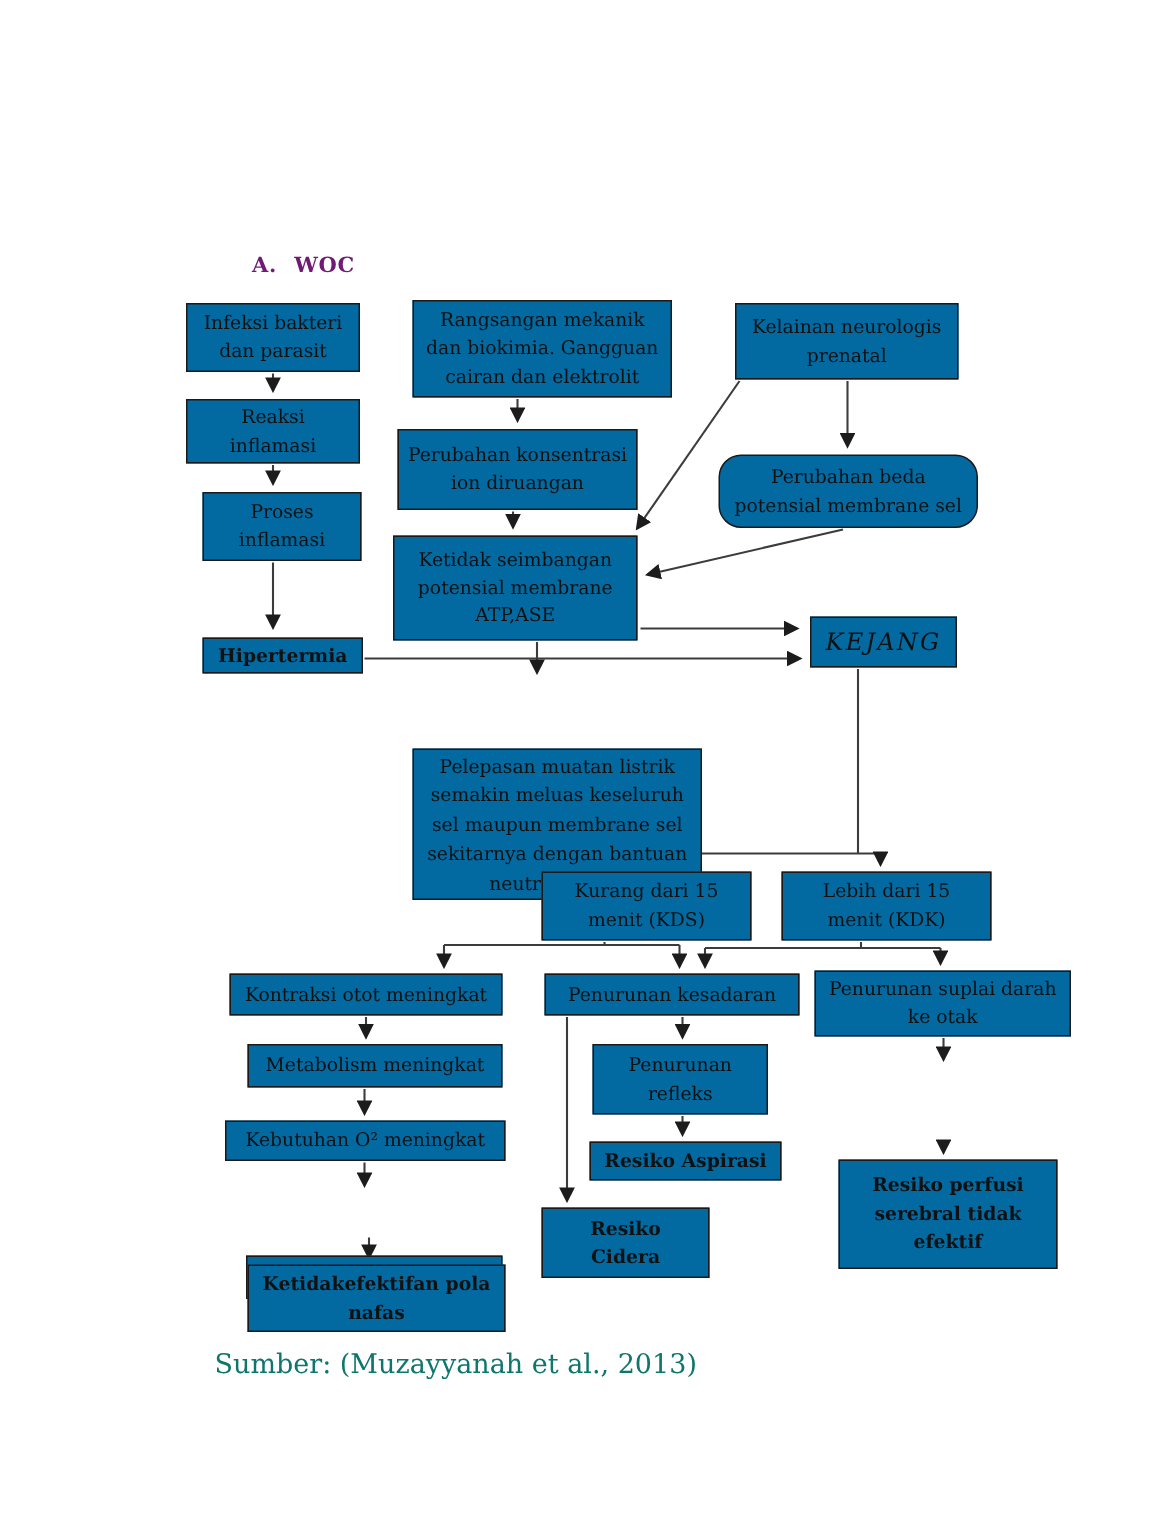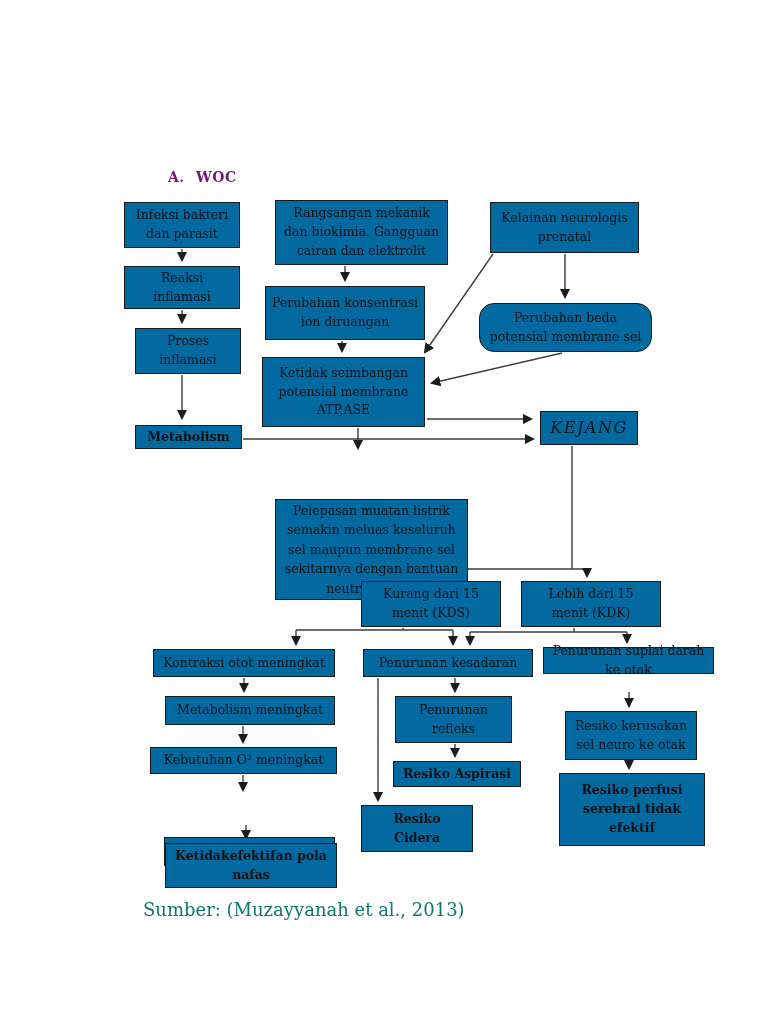--- a/index.html
+++ b/index.html
@@ -41,21 +41,21 @@
   #n-kdk{left:521px;top:581px;width:140px;height:46px;}
   #n-kontraksi{left:153px;top:649px;width:182px;height:28px;}
   #n-metabolism{left:165px;top:696px;width:170px;height:29px;}
   #n-kebutuhan{left:150px;top:747px;width:187px;height:27px;}
   #n-pernafasan{left:164px;top:837px;width:171px;height:29px;}
   #n-ketidakefektifan{left:165px;top:843px;width:172px;height:45px;}
   #n-penurunan-kesadaran{left:363px;top:649px;width:170px;height:28px;}
   #n-penurunan-refleks{left:395px;top:696px;width:117px;height:47px;}
   #n-resiko-aspirasi{left:393px;top:761px;width:128px;height:26px;}
   #n-resiko-cidera{left:361px;top:805px;width:112px;height:47px;}
-  #n-penurunan-suplai{left:543px;top:647px;width:171px;height:27px;}
+  #n-penurunan-suplai{left:543px;top:647px;width:171px;height:44px;}
   #n-resiko-kerusakan{left:565px;top:711px;width:132px;height:49px;}
   #n-resiko-perfusi{left:559px;top:773px;width:146px;height:73px;}
   #source-line{
     position:absolute;left:143px;top:899px;
     font-size:18px;color:#0f766e;
   }
 </style>
 </head>
 <body>
 
@@ -110,21 +110,21 @@
       <line x1="629" y1="761" x2="629" y2="768" marker-end="url(#arr)"></line>
     </g>
   </svg>
 
   <div class="node" id="n-infeksi">Infeksi bakteri
 dan parasit</div>
   <div class="node" id="n-reaksi">Reaksi
 inflamasi</div>
   <div class="node" id="n-proses">Proses
 inflamasi</div>
-  <div class="node bold" id="n-hipertermia">Metabolism</div>
+  <div class="node bold" id="n-hipertermia">Hipertermia</div>
   <div class="node" id="n-rangsangan">Rangsangan mekanik
 dan biokimia. Gangguan
 cairan dan elektrolit</div>
   <div class="node" id="n-perubahan-konsentrasi">Perubahan konsentrasi
 ion diruangan</div>
   <div class="node" id="n-ketidak">Ketidak seimbangan
 potensial membrane
 ATP,ASE</div>
   <div class="node" id="n-kelainan">Kelainan neurologis
 prenatal</div>
@@ -147,21 +147,19 @@
   <div class="node bold" id="n-ketidakefektifan">Ketidakefektifan pola
 nafas</div>
   <div class="node" id="n-penurunan-refleks">Penurunan
 refleks</div>
   <div class="node" id="n-penurunan-kesadaran">Penurunan kesadaran</div>
   <div class="node bold" id="n-resiko-aspirasi">Resiko Aspirasi</div>
   <div class="node bold" id="n-resiko-cidera">Resiko
 Cidera</div>
   <div class="node" id="n-penurunan-suplai">Penurunan suplai darah
 ke otak</div>
-  <div class="node" id="n-resiko-kerusakan">Resiko kerusakan
-sel neuro ke otak</div>
   <div class="node bold" id="n-resiko-perfusi">Resiko perfusi
 serebral tidak
 efektif</div>
 
   <div id="source-line">Sumber: (Muzayyanah et al., 2013)</div>
 
 </div>
 
 </body></html>

